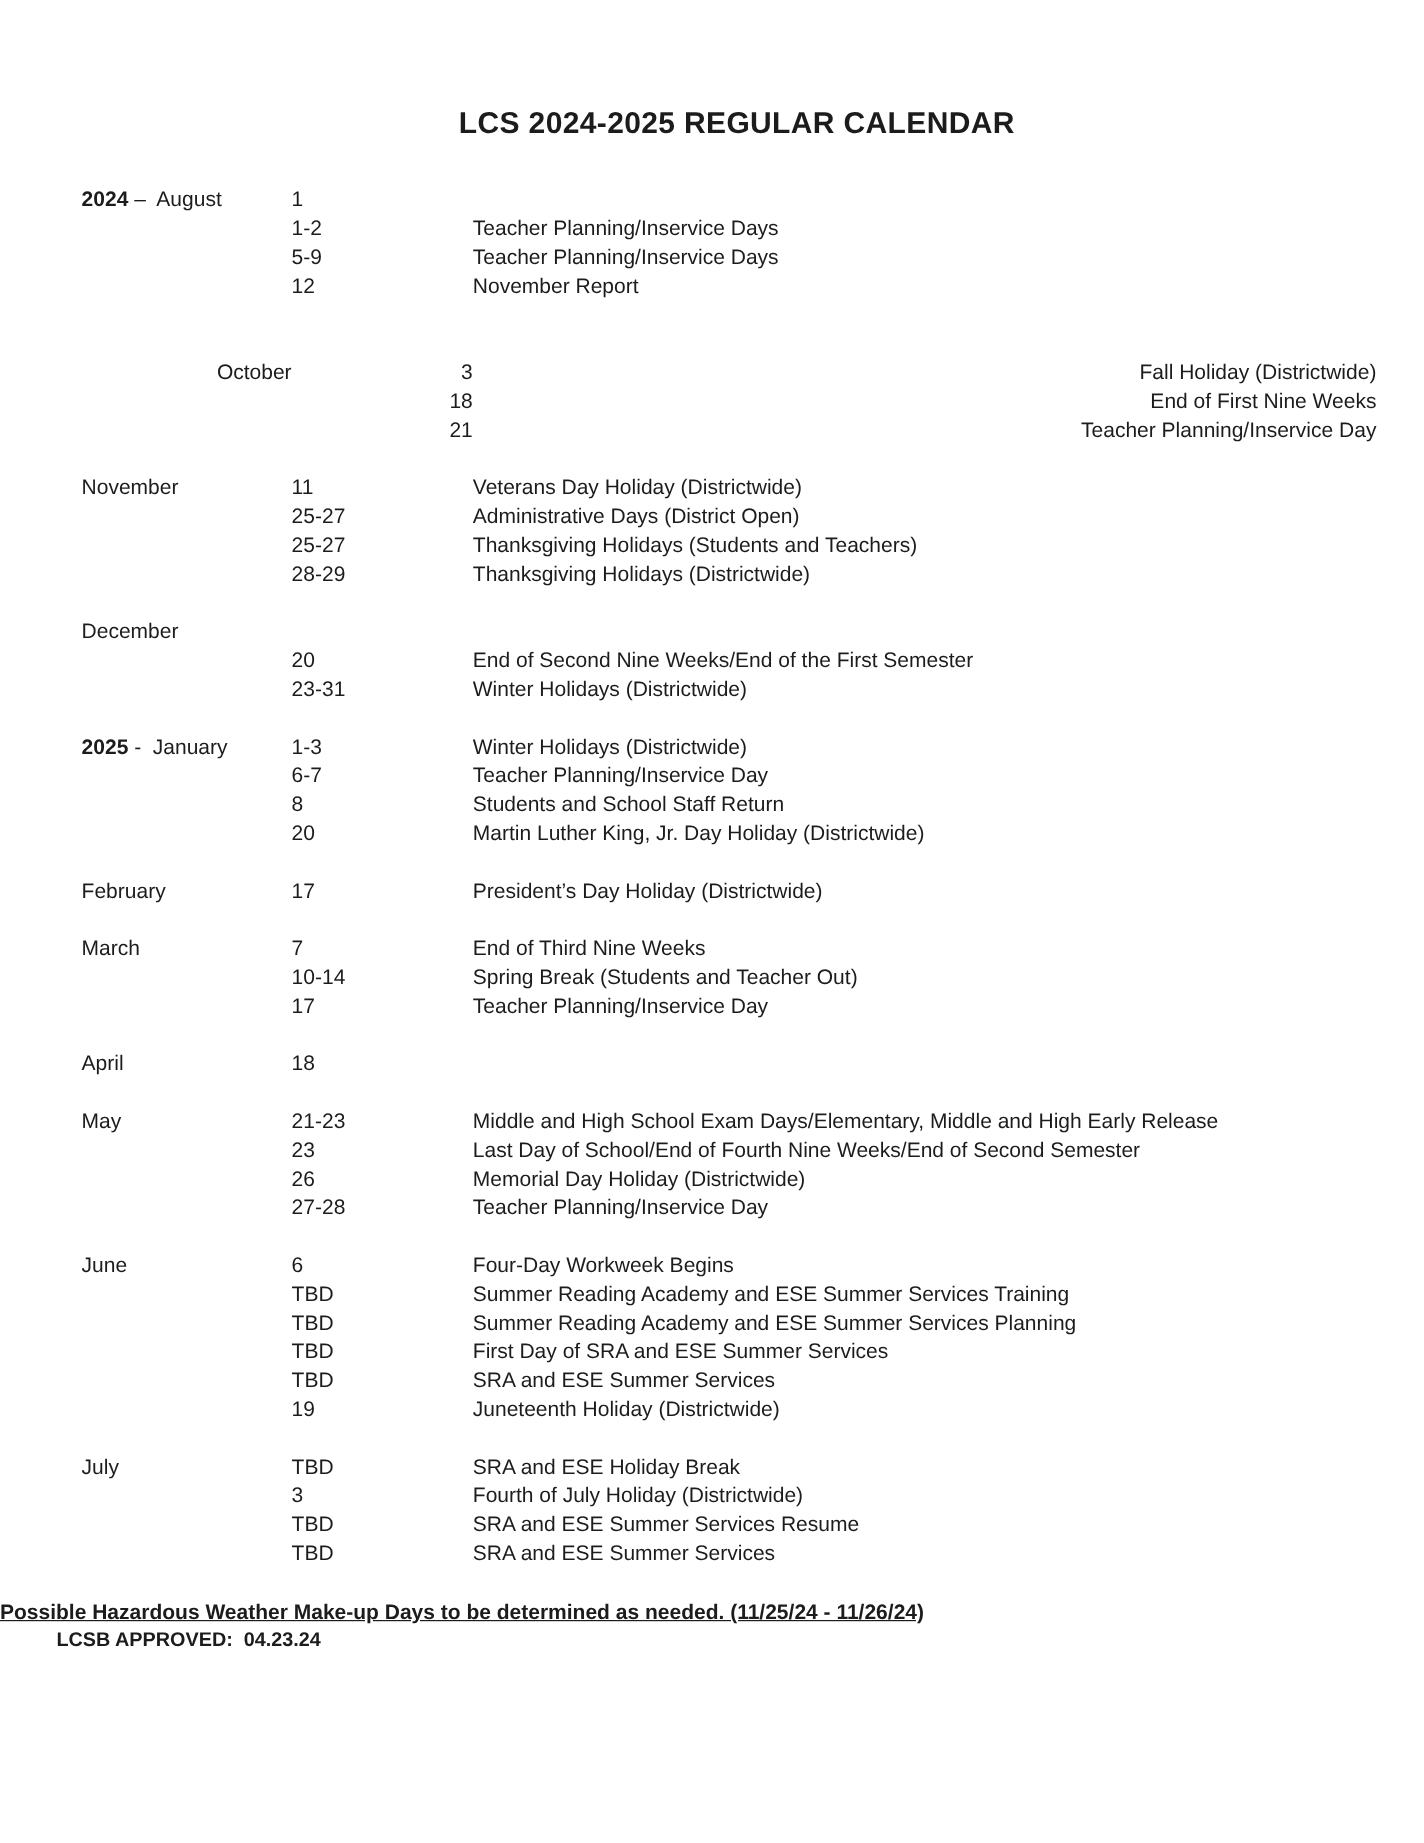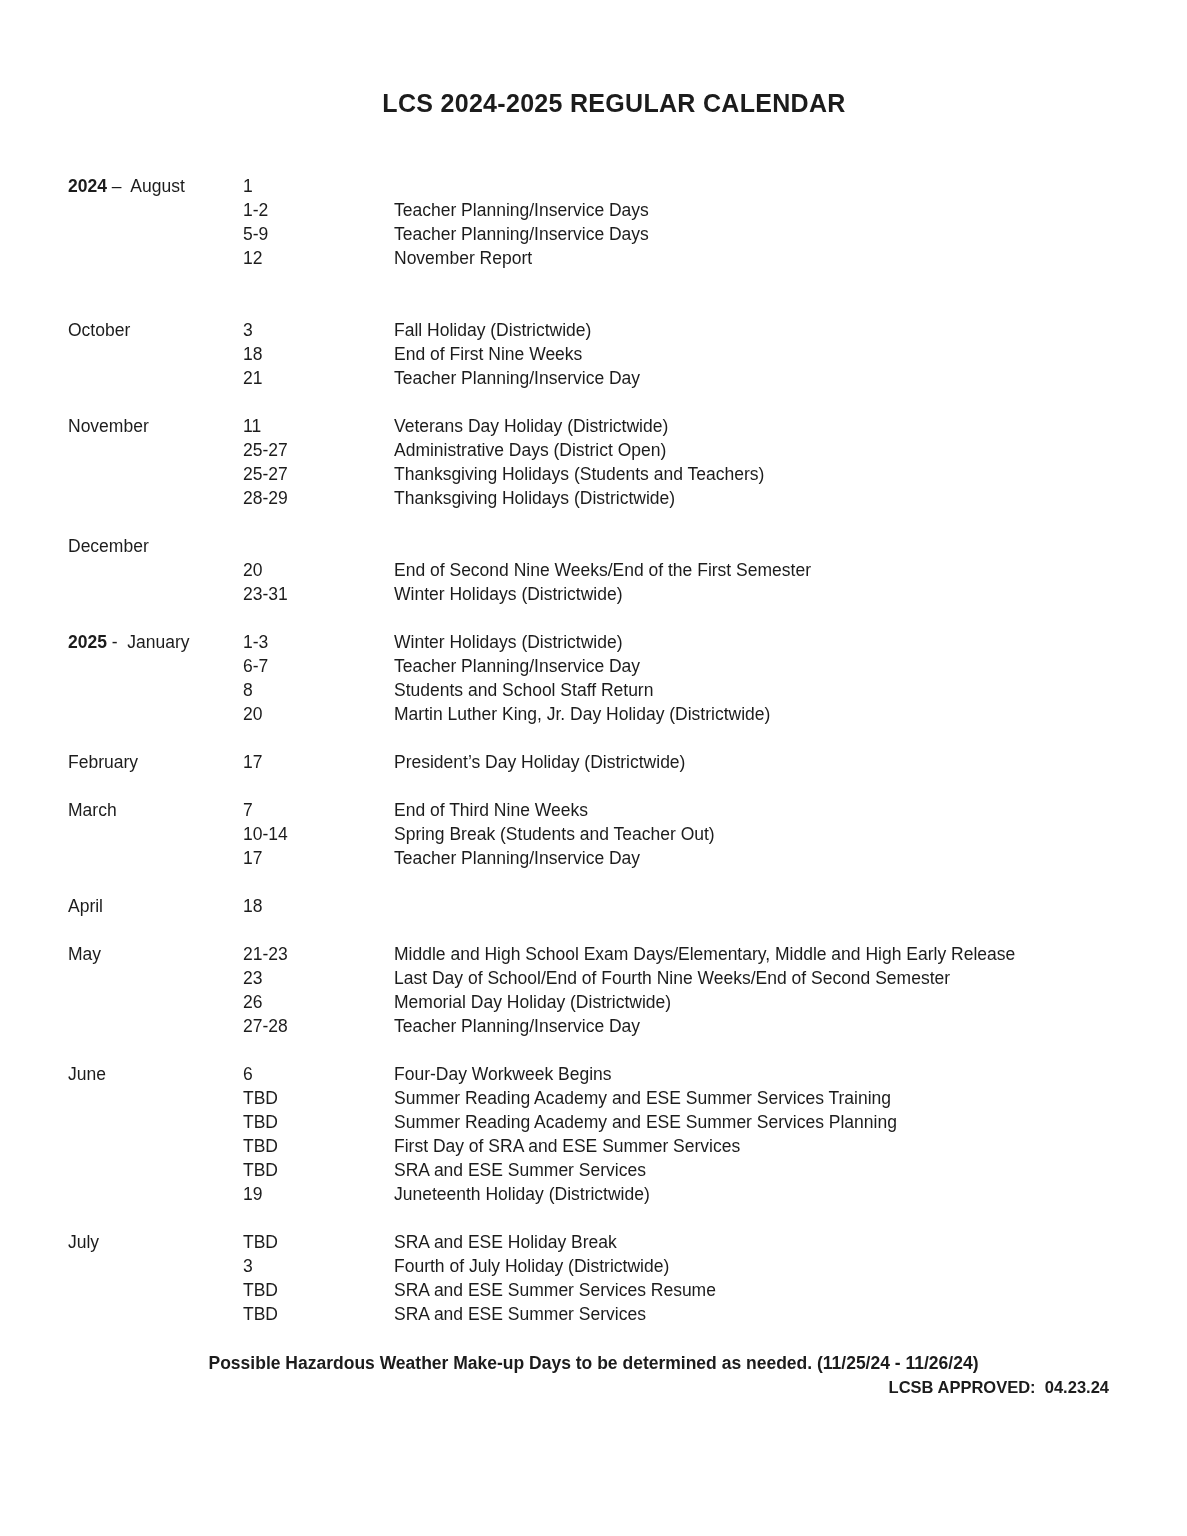--- a/index.html
+++ b/index.html
@@ -16,46 +16,46 @@
   .title {
     padding-top: 88px;
     text-align: center;
     font-size: 25px;
     line-height: 30px;
     font-weight: 700;
     letter-spacing: 0.3px;
     margin-left: 41px;
   }
   .calendar {
-    margin-top: 56px;
+    margin-top: 36px;
     padding-left: 68px;
     padding-right: 40px;
   }
   .month-block { margin-top: 24px; }
   .month-block:first-child { margin-top: 0; }
-  .month-block.extra-gap { margin-top: 48px; }
+  .month-block.extra-gap { margin-top: 48px; text-align: right; }
   .row {
     display: flex;
     align-items: flex-start;
     font-size: 17.5px;
     line-height: 24px;
   }
   .col-month { flex: 0 0 175px; width: 175px; white-space: pre; }
   .col-date  { flex: 0 0 151px; width: 151px; }
   .col-event { flex: 1 1 auto; white-space: nowrap; }
   .month-label b { font-weight: 700; }
   .footer { margin-top: 25px; font-weight: 700; }
   .footer .note {
-    text-align: center;
     font-size: 17.5px;
     line-height: 24px;
     white-space: pre;
+    text-decoration: underline;
   }
   .footer .approval {
-    text-align: right;
+    text-align: left;
     padding-right: 78px;
     font-size: 16.5px;
     line-height: 24px;
     white-space: pre;
     margin-left: 47px;
   }
 </style>
 </head>
 <body>
 

